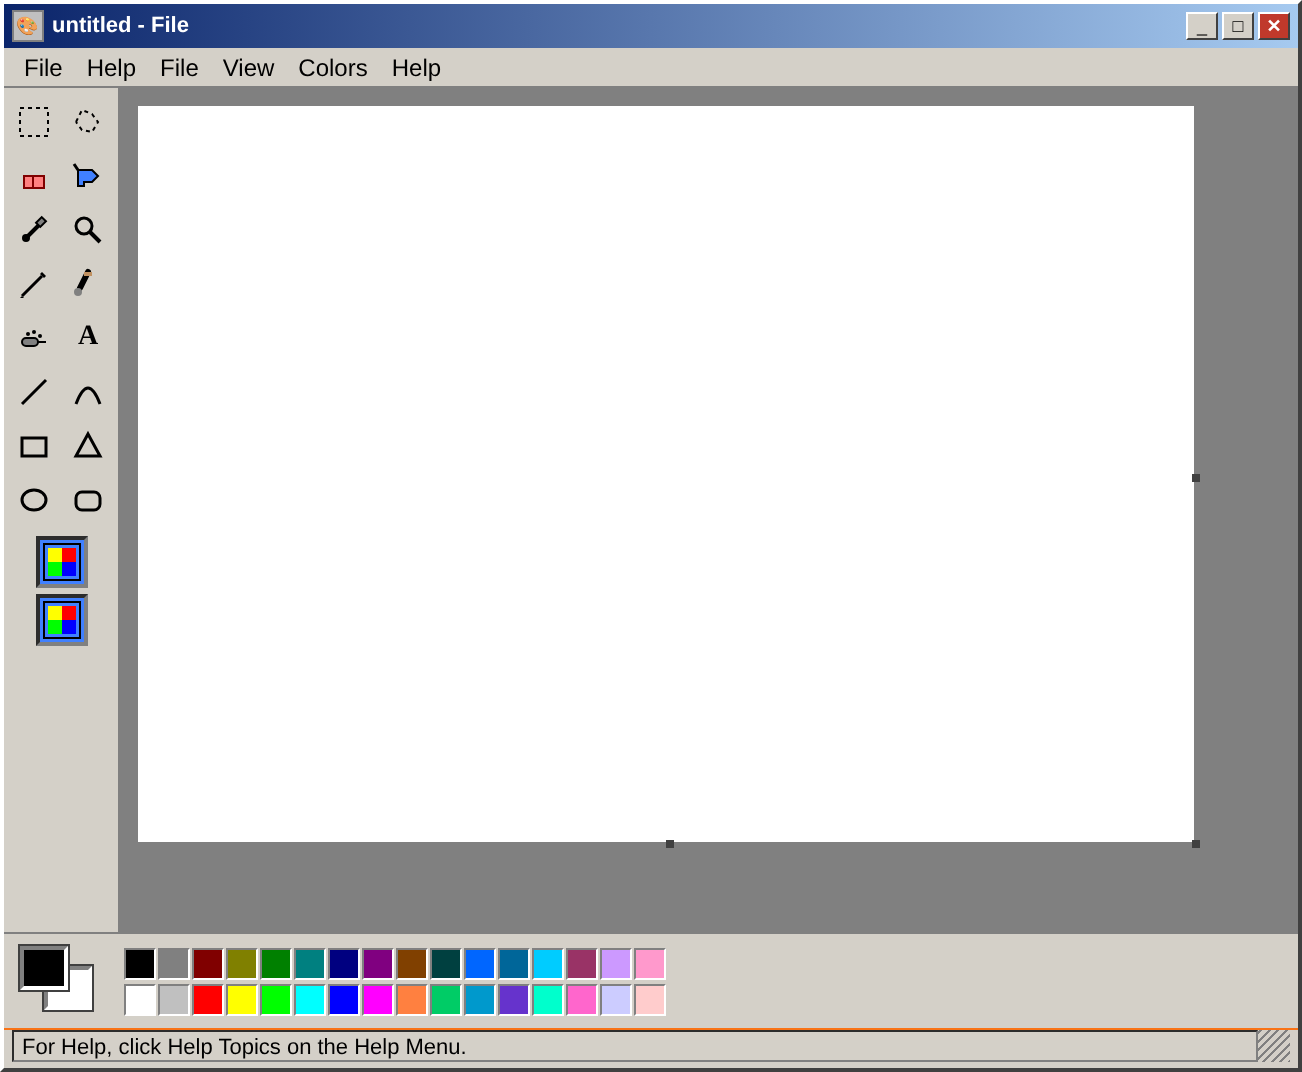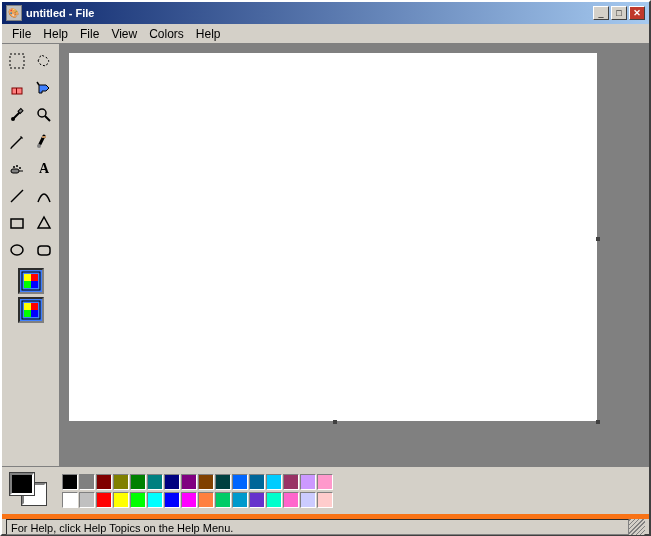--- a/index.html
+++ b/index.html
@@ -210,23 +210,22 @@
       border: 1px solid #808080;
       border-right-color: #ffffff;
       border-bottom-color: #ffffff;
       cursor: pointer;
     }
 
     
     #status-bar {
       height: 20px;
       background: #d4d0c8;
-      border-top: 5px solid #f97316;
-      display: flex;
-      align-items: center;
+      border-top: 1px solid #f97316;
+      display: flex;
       padding: 0 4px;
       font-size: 11px;
     }
     #status-text {
       flex: 1;
       border: 1px inset #808080;
       height: 16px;
       line-height: 16px;
       padding: 0 4px;
       background: #d4d0c8;

